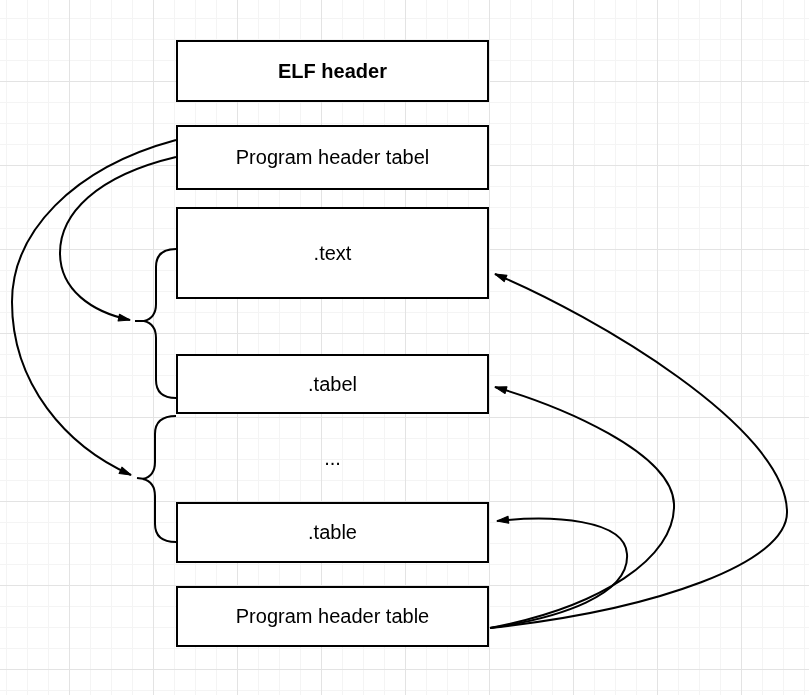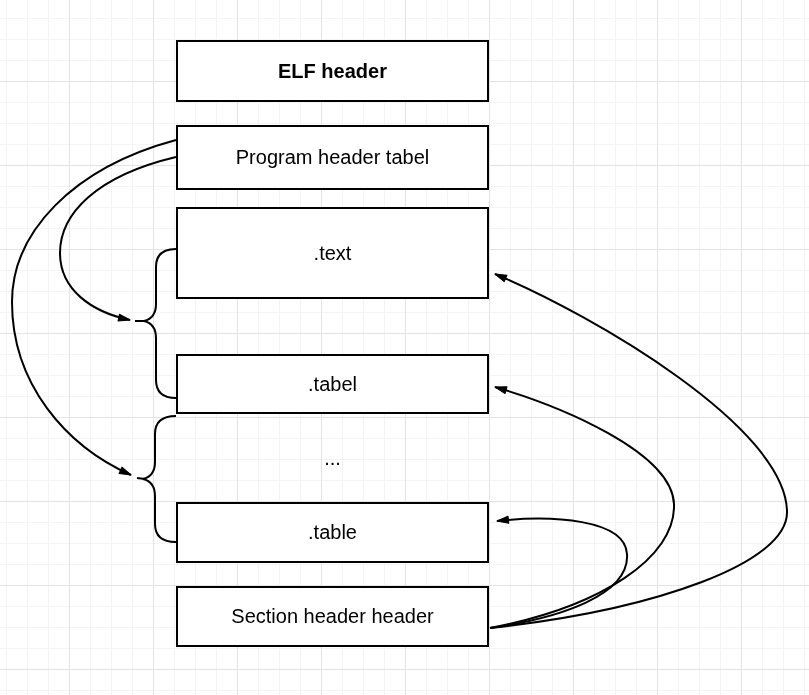--- a/index.html
+++ b/index.html
@@ -112,16 +112,16 @@
 
   <div class="label-only" id="ellipsis">
     <span>...</span>
   </div>
 
   <div class="node" id="data-section">
     <span>.table</span>
   </div>
 
   <div class="node" id="section-header-table">
-    <span>Section header header</span>
+    <span>Program header table</span>
   </div>
 
 </div>
 
 </body></html>

